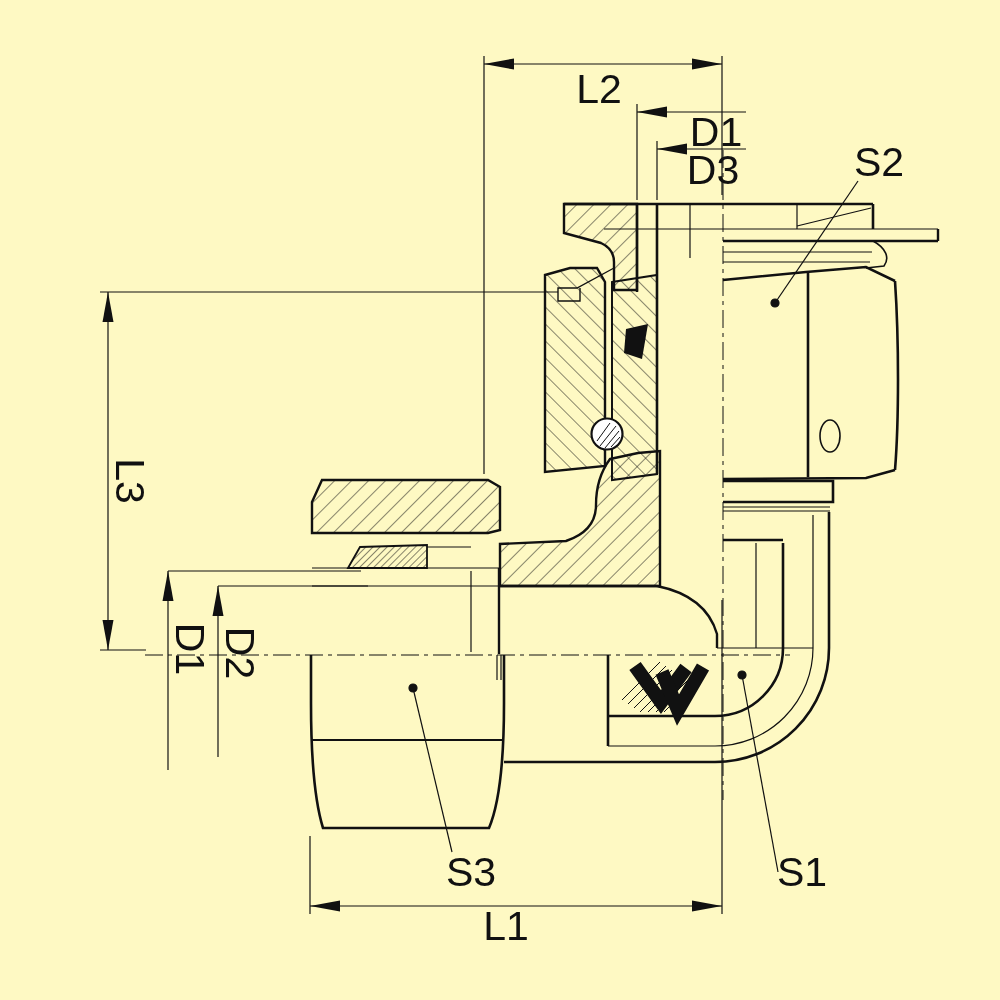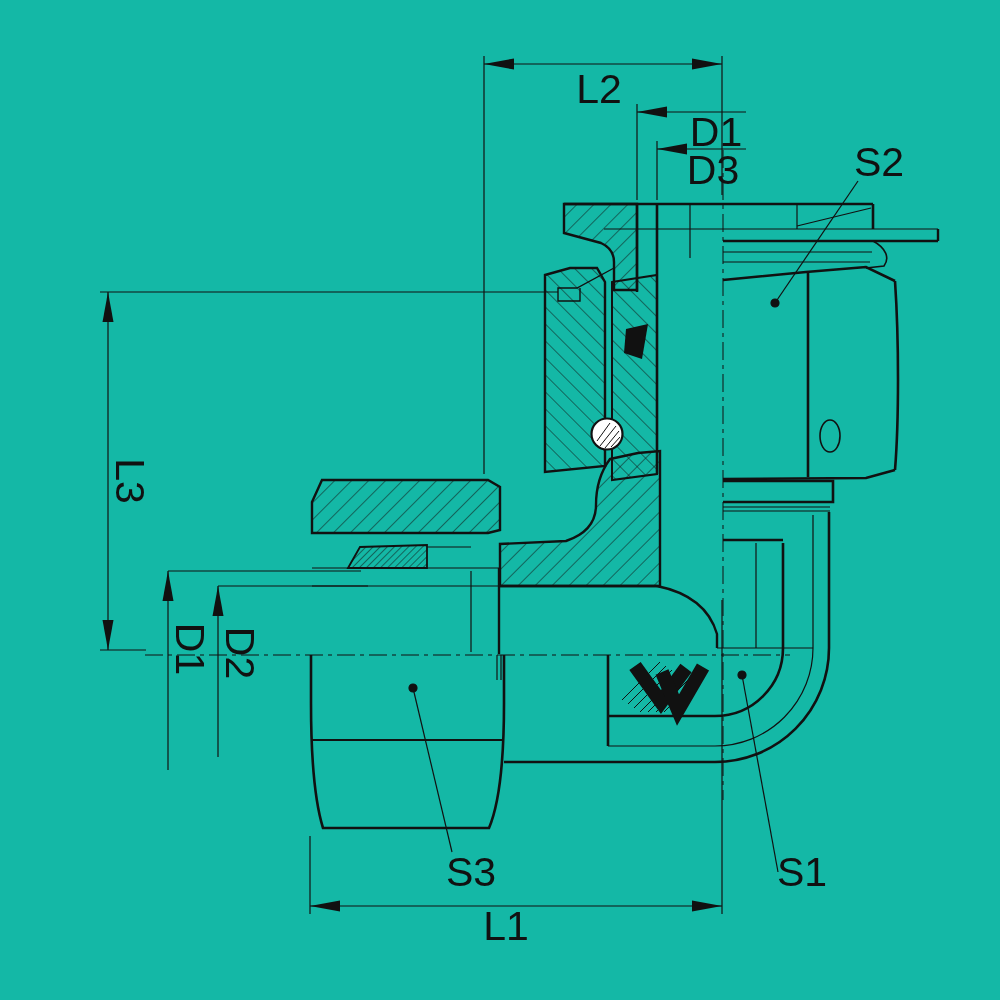--- a/index.html
+++ b/index.html
@@ -1,16 +1,16 @@
 <!DOCTYPE html>
 <html><head>
 <meta charset="utf-8">
 <style>
   html,body{margin:0;padding:0;background:#ffffff;}
-  .stage{width:1000px;height:1000px;position:relative;background:#14b8a6;overflow:hidden;
+  .stage{width:1000px;height:1000px;position:relative;background:#fef9c3;overflow:hidden;
          font-family:"Liberation Sans", sans-serif;}
   svg{display:block;}
   text{font-family:"Liberation Sans", sans-serif;fill:#111;}
   .dimtext{font-size:41px;}
 </style>
 </head>
 <body>
 
 <div class="stage">
 <svg width="1000" height="1000" viewBox="0 0 1000 1000">

